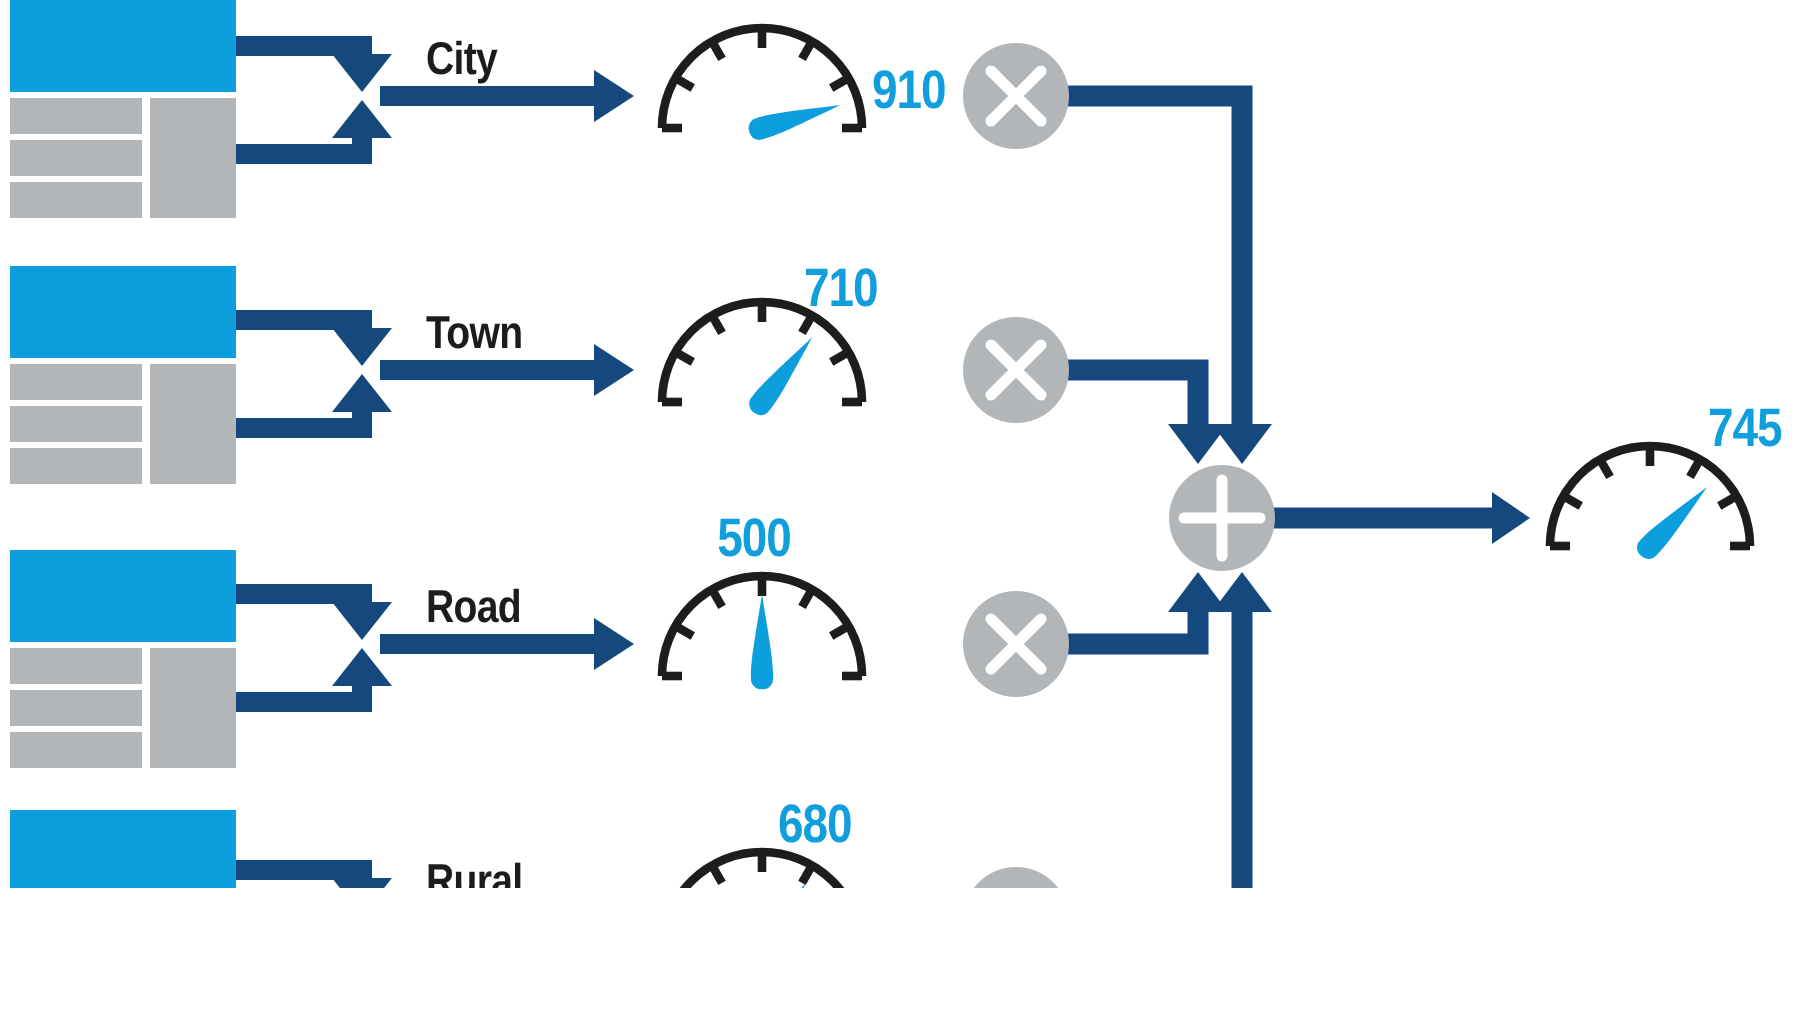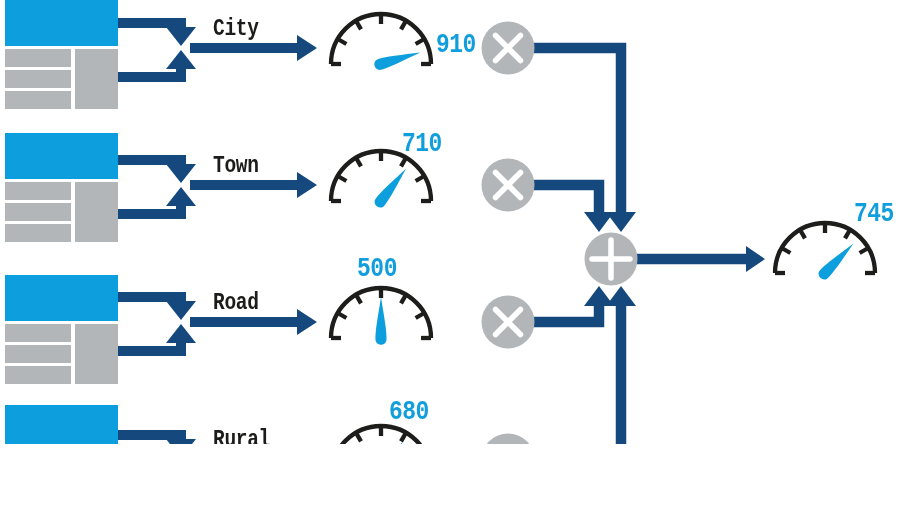--- a/index.html
+++ b/index.html
@@ -1,18 +1,18 @@
 <!DOCTYPE html>
 <html><head>
 <meta charset="utf-8">
 <style>
   html,body{margin:0;padding:0;background:#fff;}
   #stage{
     position:relative;width:900px;height:444px;overflow:hidden;background:#ffffff;
-    font-family:Liberation Mono, monospace;
+    font-family:Liberation Sans, sans-serif;
   }
   #art{position:absolute;left:0;top:0;}
 
   
   .navy-stroke{stroke:#15497e;stroke-width:10;fill:none;stroke-linejoin:miter;}
   .navy-stroke.thick{stroke-width:10.5;}
   .navy-head{fill:#15497e;stroke:none;}
 
   
   .gface path,.gface line{stroke:#1d1d1b;stroke-width:4.3;fill:none;stroke-linecap:butt;}

